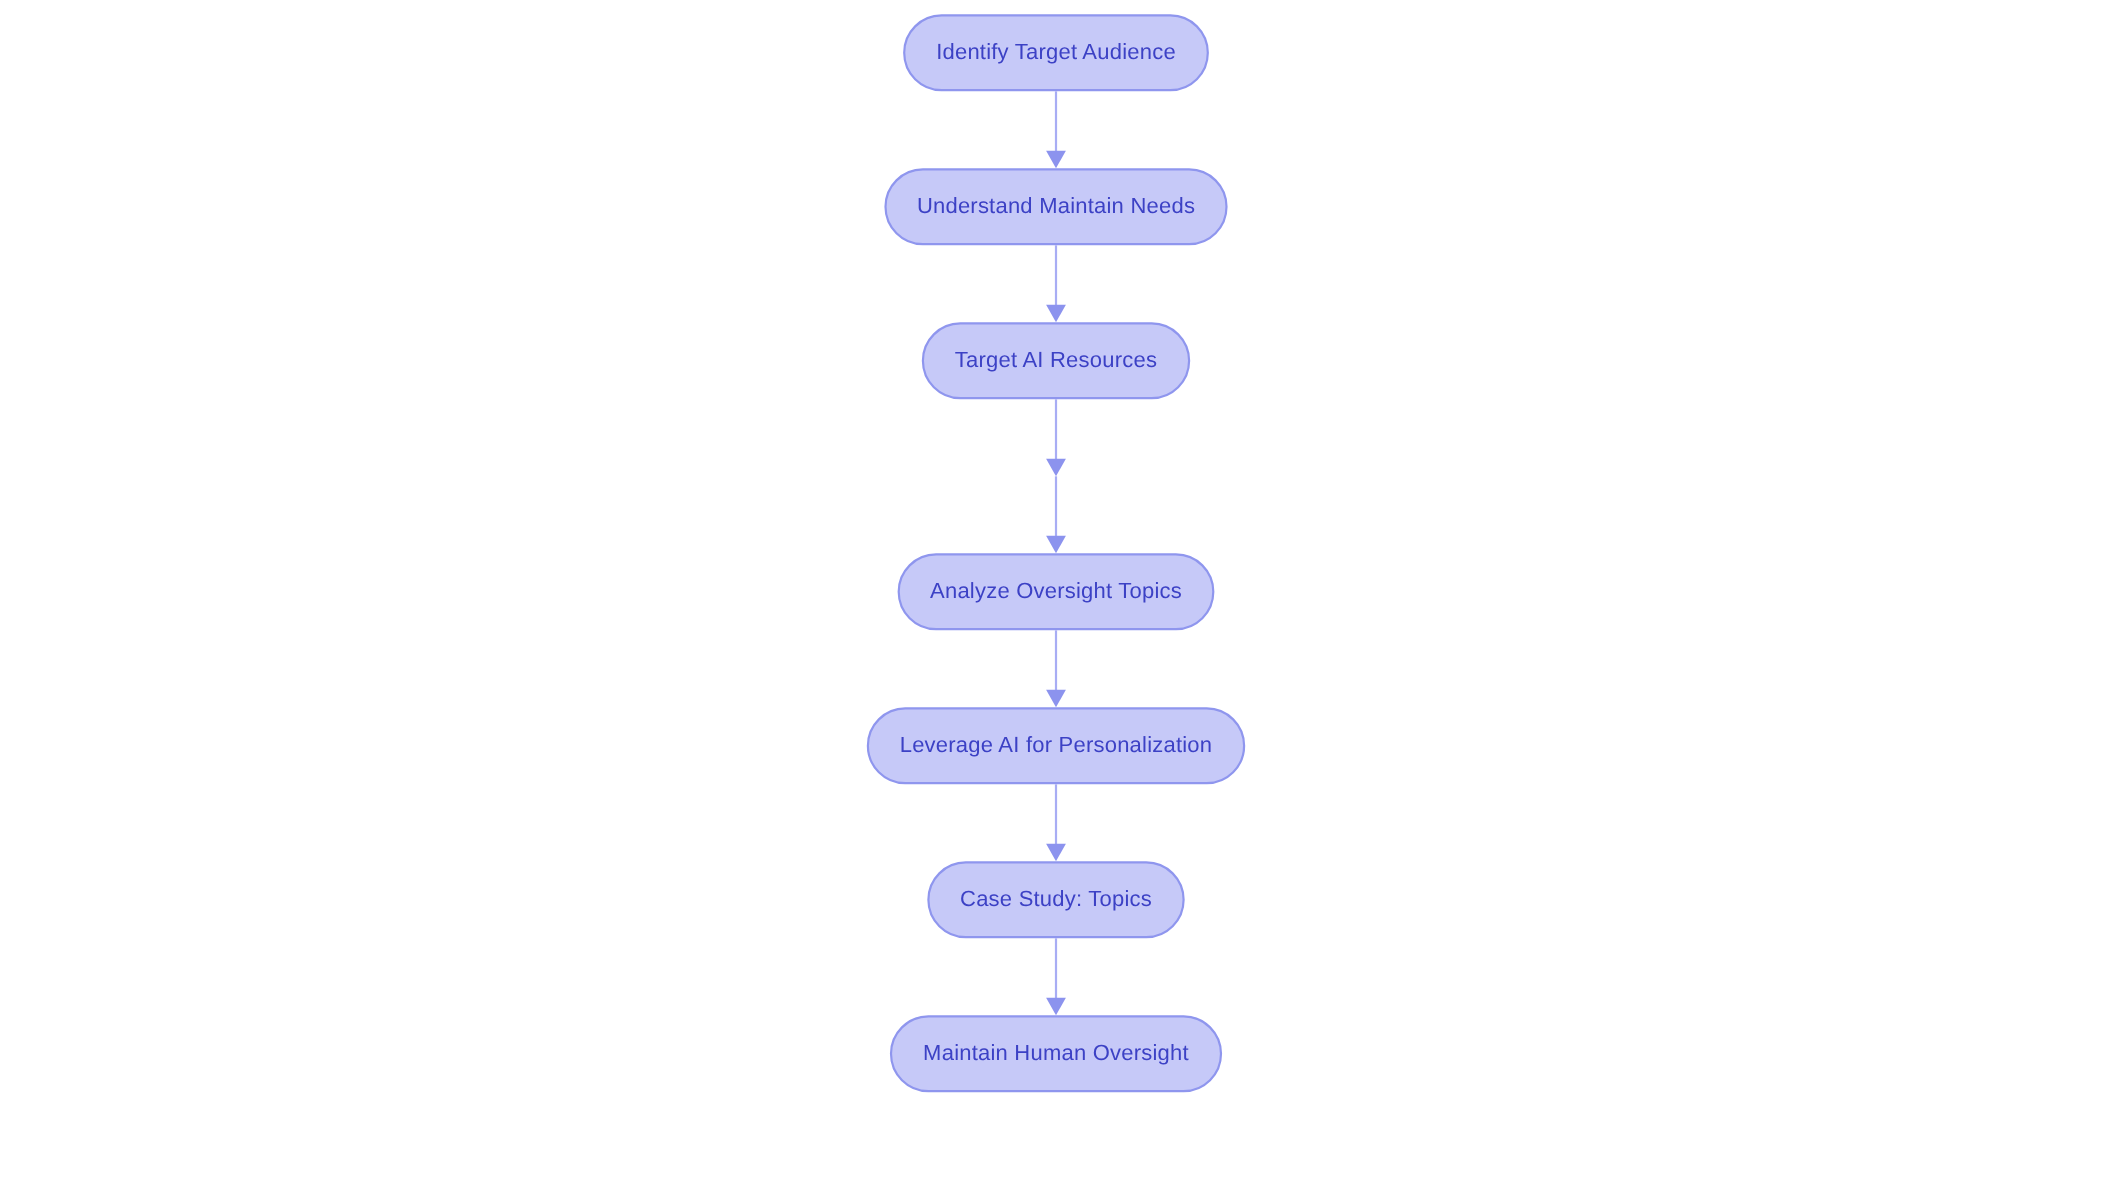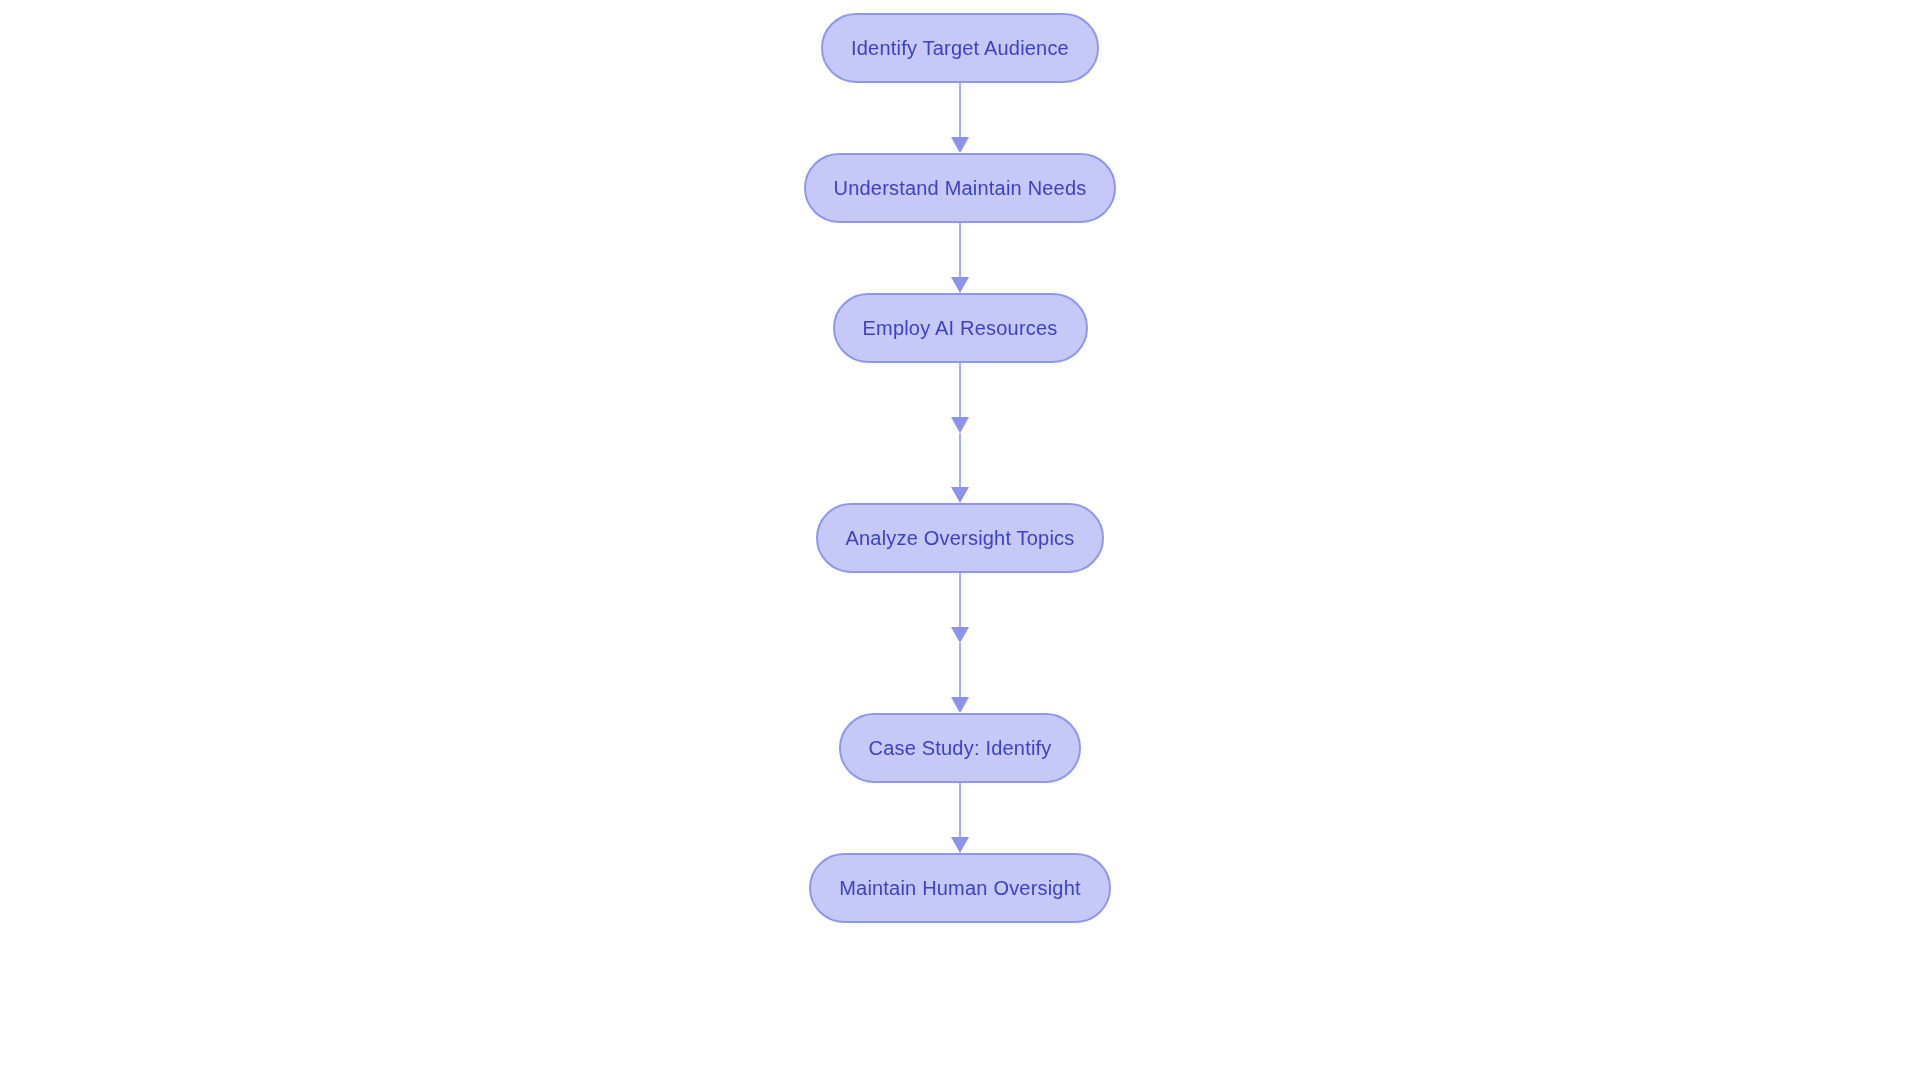--- a/index.html
+++ b/index.html
@@ -85,21 +85,21 @@
     <div class="node">
       <span>Understand Maintain Needs</span>
     </div>
 
     <div class="connector">
       <div class="line"></div>
       <div class="head"></div>
     </div>
 
     <div class="node">
-      <span>Employ AI Resources</span>
+      <span>Target AI Resources</span>
     </div>
 
     <div class="connector">
       <div class="line"></div>
       <div class="head"></div>
     </div>
 
 
     <div class="connector">
       <div class="line"></div>
@@ -108,28 +108,31 @@
 
     <div class="node">
       <span>Analyze Oversight Topics</span>
     </div>
 
     <div class="connector">
       <div class="line"></div>
       <div class="head"></div>
     </div>
 
+    <div class="node">
+      <span>Leverage AI for Personalization</span>
+    </div>
 
     <div class="connector">
       <div class="line"></div>
       <div class="head"></div>
     </div>
 
     <div class="node">
-      <span>Case Study: Identify</span>
+      <span>Case Study: Topics</span>
     </div>
 
     <div class="connector">
       <div class="line"></div>
       <div class="head"></div>
     </div>
 
     <div class="node">
       <span>Maintain Human Oversight</span>
     </div>

